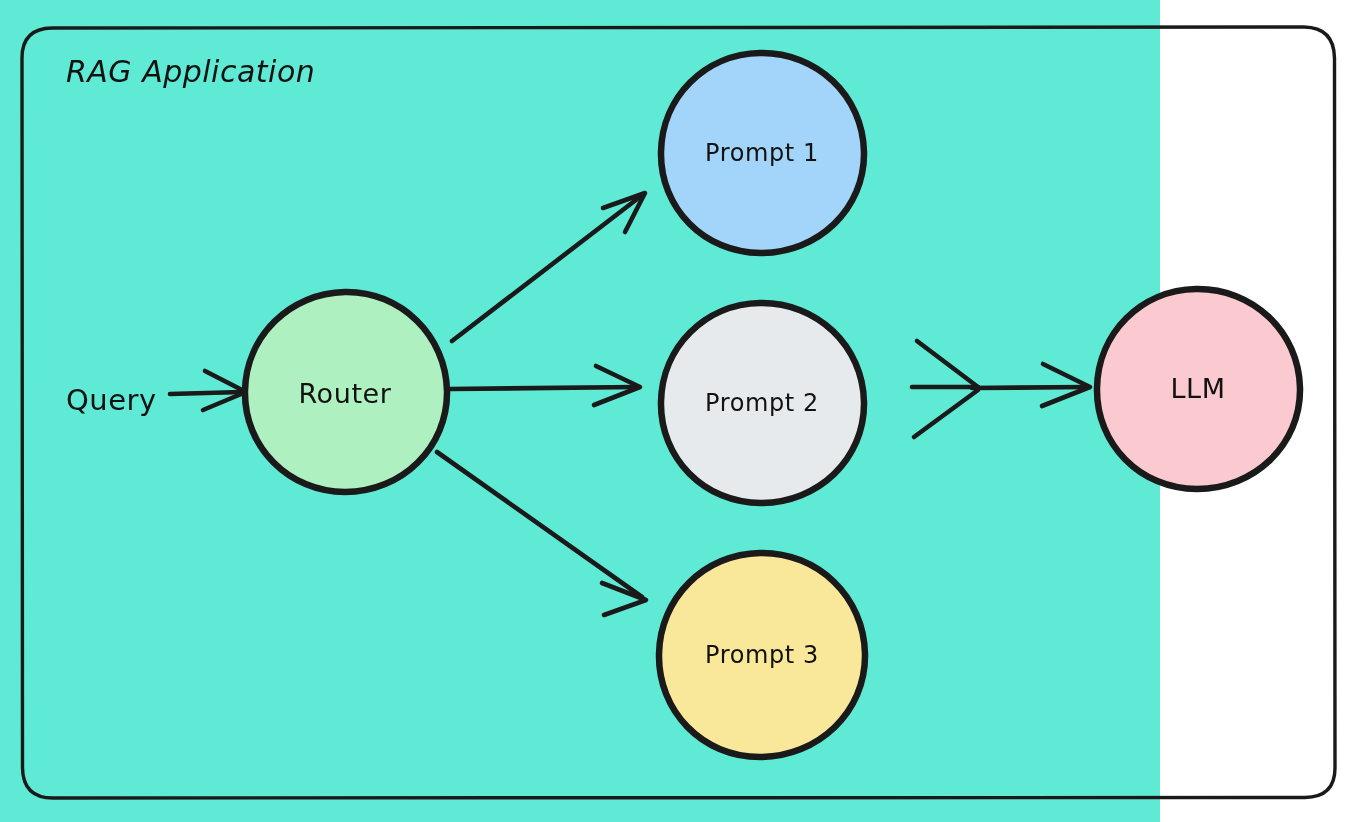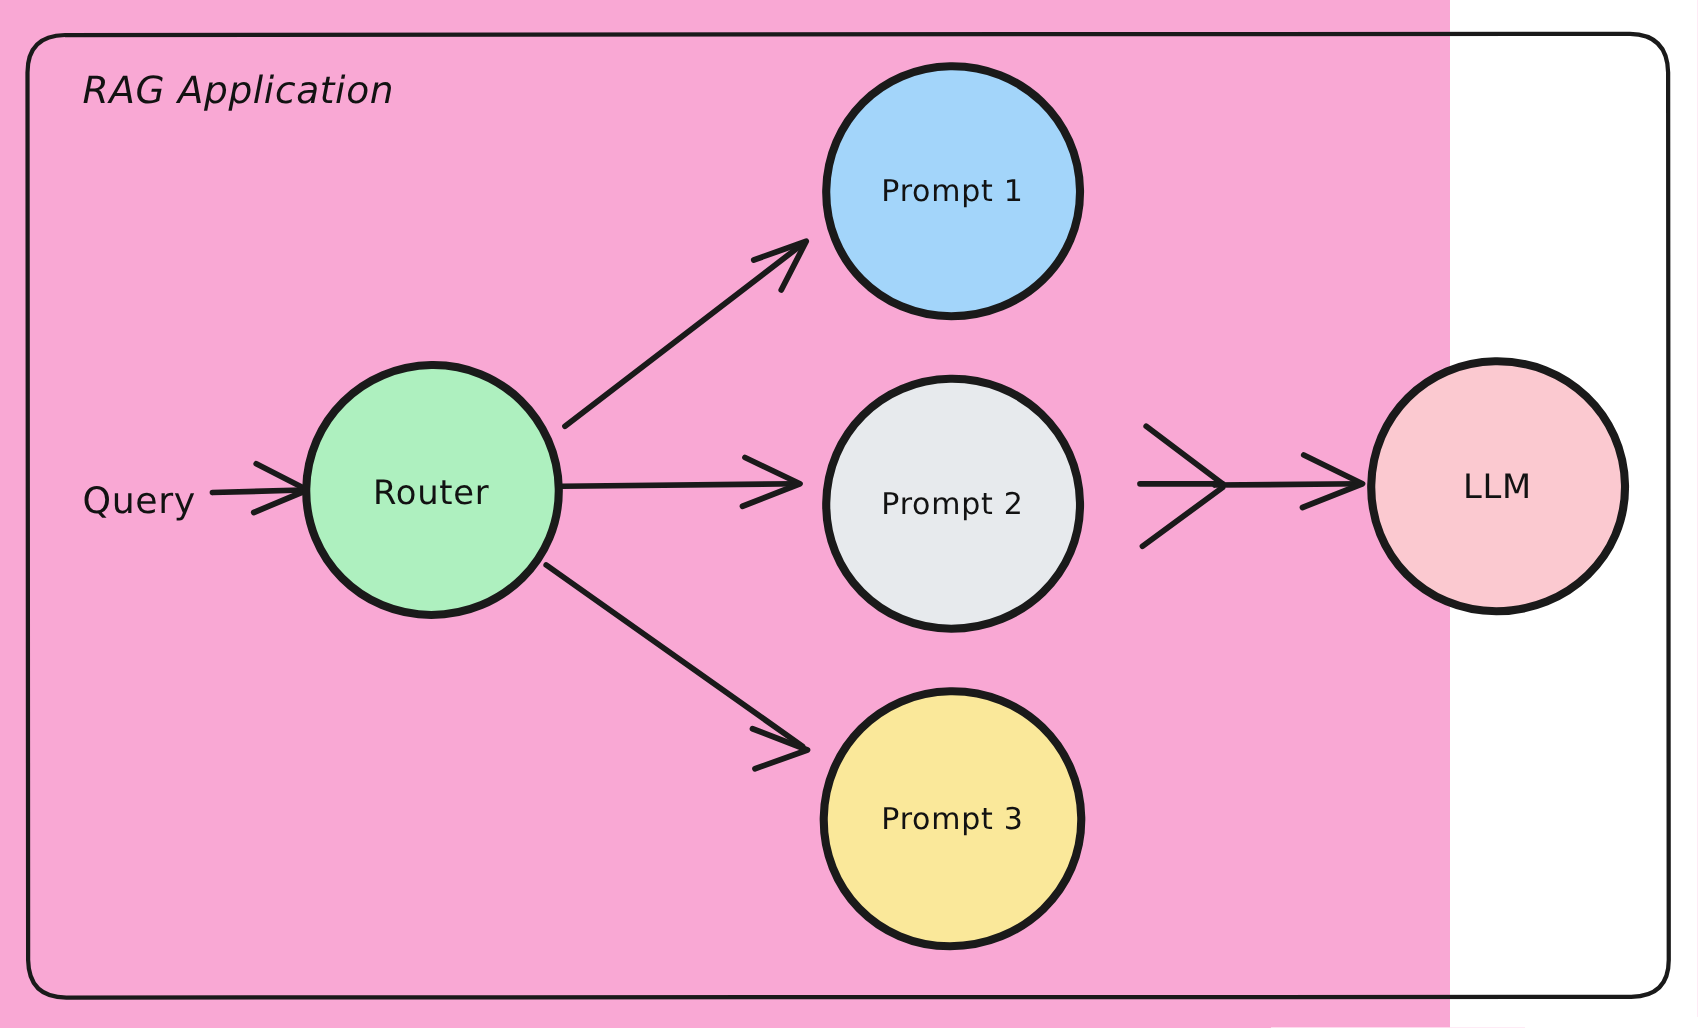--- a/index.html
+++ b/index.html
@@ -10,21 +10,21 @@
   body {
     width: 1358px;
     height: 822px;
     font-family: "DejaVu Sans", sans-serif;
     overflow: hidden;
   }
   #canvas {
     position: relative;
     width: 1160px;
     height: 822px;
-    background: #f9a8d4;
+    background: #5eead4;
   }
   #diagram-svg {
     position: absolute;
     left: 0;
     top: 0;
     width: 1358px;
     height: 822px;
   }
   .hand-text {
     font-family: "DejaVu Sans", sans-serif;

